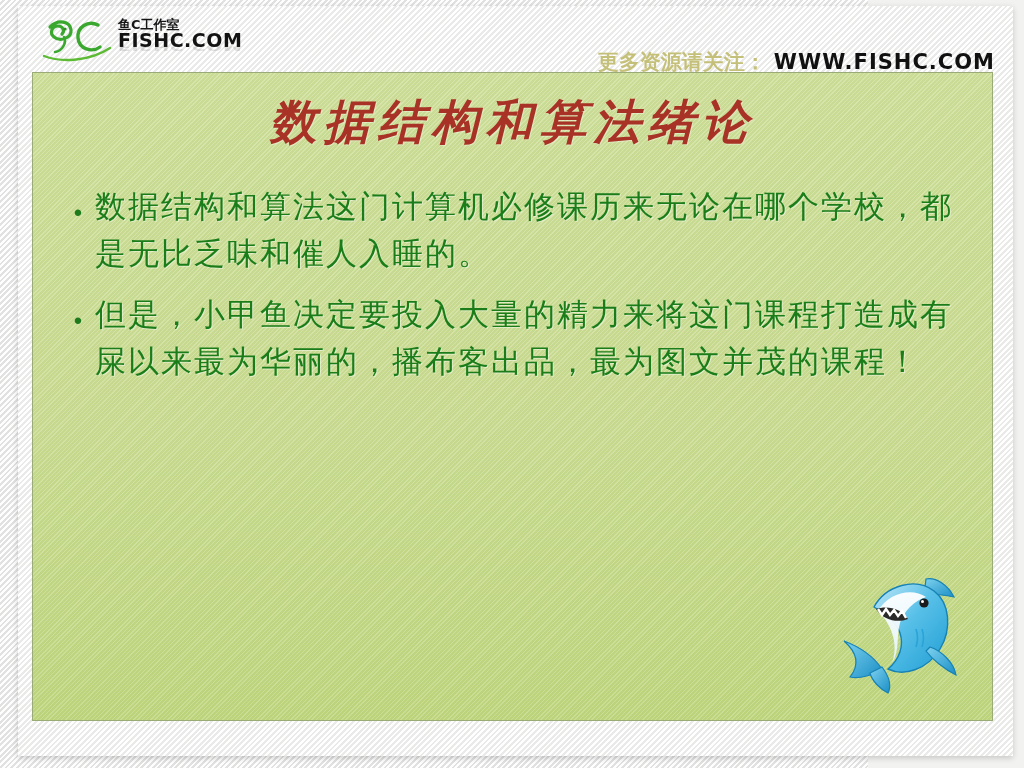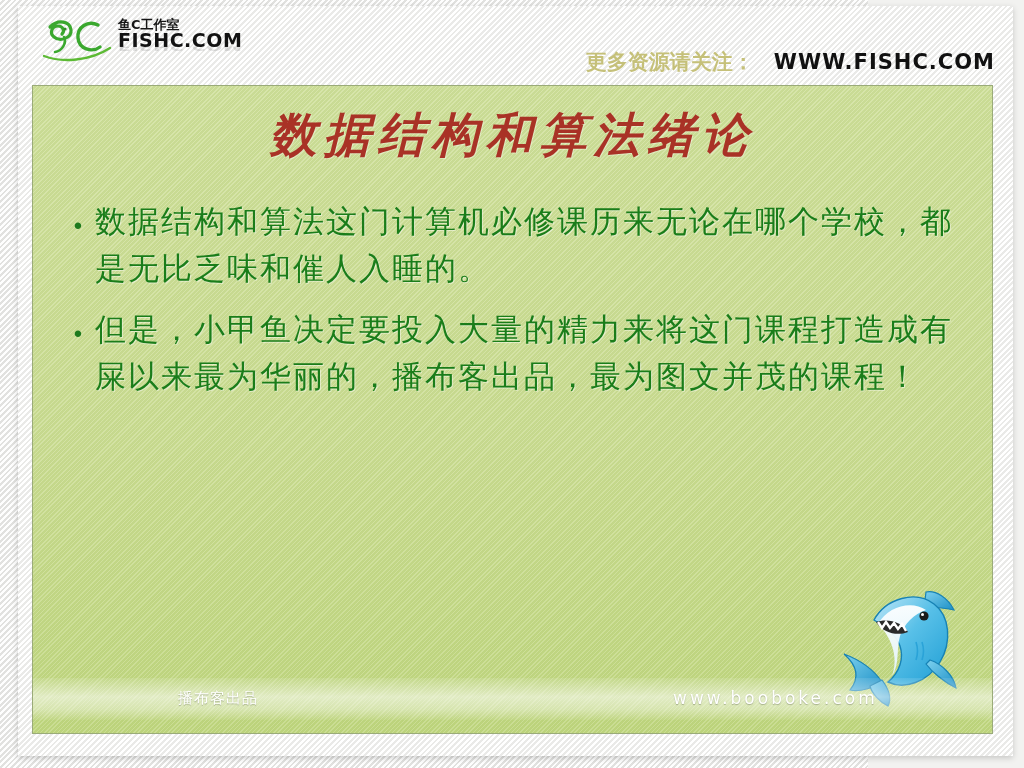--- a/index.html
+++ b/index.html
@@ -105,27 +105,27 @@
     font-family: "DejaVu Sans", sans-serif;
     font-size: 21px;
     letter-spacing: 0px;
     text-shadow: 0 1px 0 rgba(255,255,255,0.7);
   }
   #promo-url {
     color: #111;
     font-family: "DejaVu Sans", sans-serif;
     font-size: 21px;
     letter-spacing: 1px;
-    margin-left: 20px;
+    margin-left: 8px;
   }
 
   
   #slide {
     position: absolute;
-    left: 32px; top: 85px;
+    left: 32px; top: 72px;
     width: 961px; height: 649px;
     border: 1px solid #9aab78;
     background-color: #c9dd91;
     background-image:
       repeating-linear-gradient(135deg,
         rgba(255,255,255,0.16) 0px,
         rgba(255,255,255,0.16) 1px,
         rgba(150,175,100,0.10) 1px,
         rgba(150,175,100,0.10) 3px),
       linear-gradient(to bottom, #cfe09a 0%, #cbdd92 55%, #c0d77e 100%);
@@ -165,21 +165,21 @@
     color: #1d7a1d;
     font-size: 24px;
     line-height: 1;
   }
   .bullet-text {
     flex: 1 1 auto;
     color: #1a7d1a;
     font-size: 31px;
     line-height: 1.52;
     letter-spacing: 2px;
-    font-family: Liberation Sans, sans-serif;
+    font-family: Liberation Mono, monospace;
     text-shadow: 1px 1px 0 rgba(255,255,255,0.45);
   }
 
   
   #footer-band {
     position: absolute;
     left: 0; right: 0;
     top: 592px;
     height: 42px;
     background: linear-gradient(to bottom,
@@ -303,19 +303,15 @@
         <path d="M48 46 L52 52 L56 46 L60 52 L64 47 L68 53 L72 48 L76 55" fill="none" stroke="#ffffff" stroke-width="2.4"></path>
 
         <circle cx="94" cy="40" r="4.6" fill="#1b1b1b"></circle>
         <circle cx="92.5" cy="38.5" r="1.5" fill="#ffffff"></circle>
 
         <path d="M86 66 C88 72, 88 78, 86 84" fill="none" stroke="#2aa3d8" stroke-width="1.6"></path>
         <path d="M92 66 C94 72, 94 78, 92 84" fill="none" stroke="#2aa3d8" stroke-width="1.6"></path>
       </svg>
     </div>
 
-    <div id="footer-band">
-      <div id="footer-left">播布客出品</div>
-      <div id="footer-right">www.booboke.com</div>
-    </div>
 
   </div>
 </div>
 
 </body></html>

